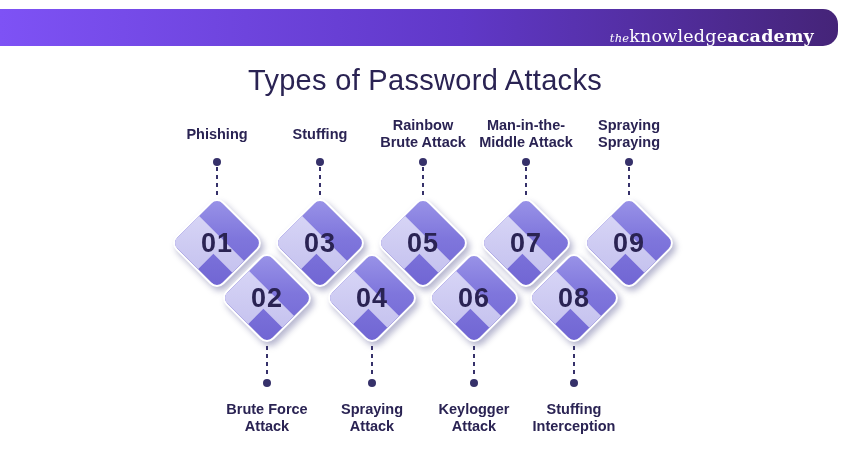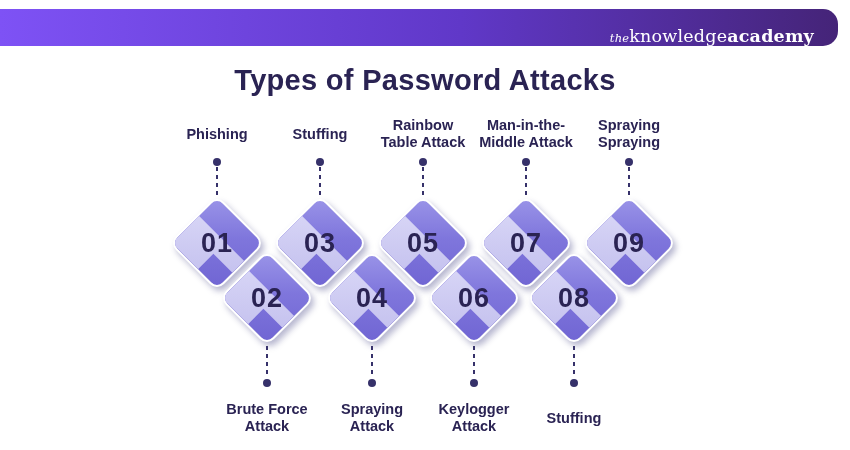--- a/index.html
+++ b/index.html
@@ -34,21 +34,21 @@
     white-space: nowrap;
   }
   .logo .the { font-style: italic; font-size: 11.5px; }
   .logo .academy { font-weight: bold; }
 
   
   .title {
     position: absolute;
     top: 64px; left: 0; width: 850px;
     text-align: center;
-    font-size: 29px; font-weight: 700;
+    font-size: 29px; font-weight: 400;
     letter-spacing: .3px;
     color: var(--text-navy, #292250);
   }
 
   
   .attack-label {
     position: absolute;
     left: calc(var(--x) - 70px);
     width: 140px;
     display: flex; flex-direction: column; justify-content: center;
@@ -178,21 +178,21 @@
       <div class="diamond">
         <div class="band"></div>
         <span class="num">04</span>
       </div>
     </div>
   </div>
 
   <div class="attack top" style="--x:423px">
     <div class="attack-label">
       <div>Rainbow</div>
-      <div>Table Attack</div>
+      <div>Brute Attack</div>
     </div>
     <span class="dot"></span>
     <span class="dash"></span>
     <div class="diamond-wrap">
       <div class="diamond">
         <div class="band"></div>
         <span class="num">05</span>
       </div>
     </div>
   </div>
@@ -223,20 +223,21 @@
       <div class="diamond">
         <div class="band"></div>
         <span class="num">07</span>
       </div>
     </div>
   </div>
 
   <div class="attack bottom" style="--x:574px">
     <div class="attack-label">
       <div>Stuffing</div>
+      <div>Interception</div>
     </div>
     <span class="dot"></span>
     <span class="dash"></span>
     <div class="diamond-wrap">
       <div class="diamond">
         <div class="band"></div>
         <span class="num">08</span>
       </div>
     </div>
   </div>

